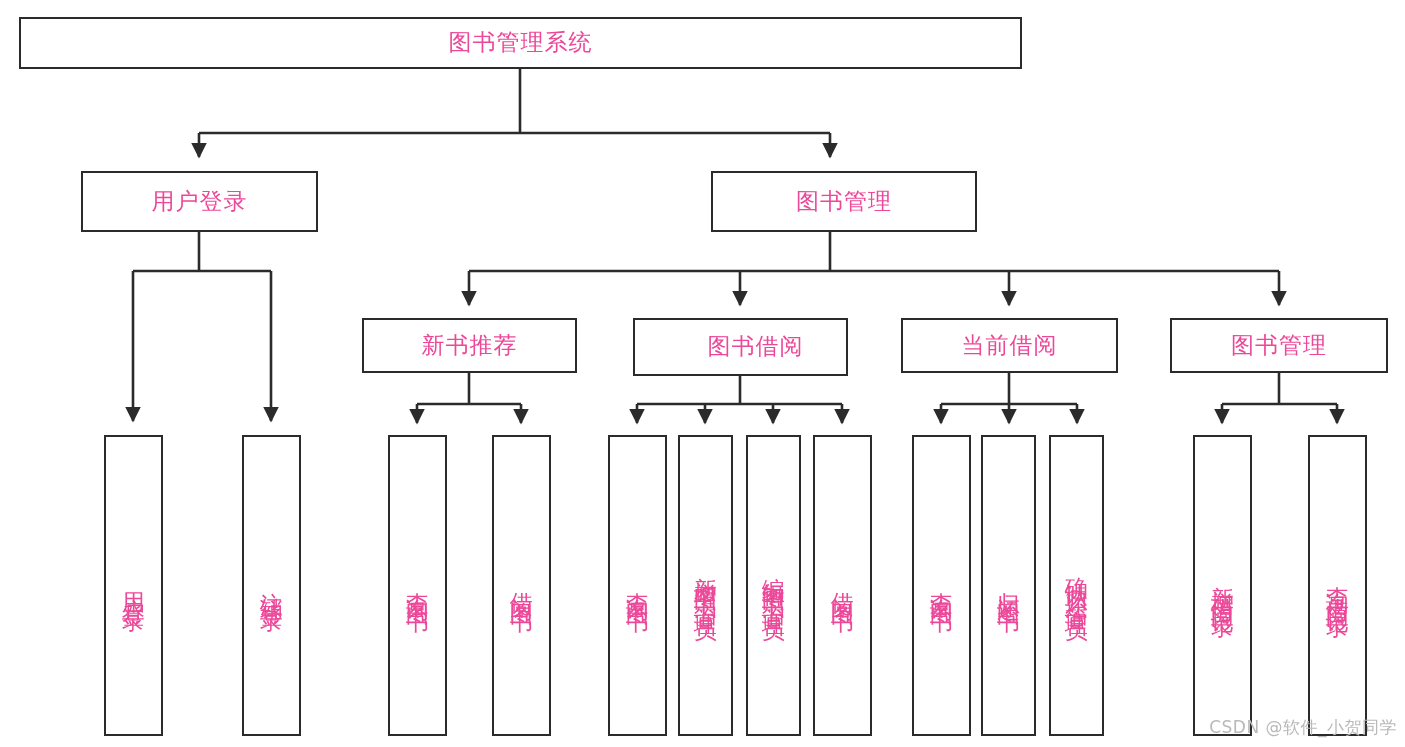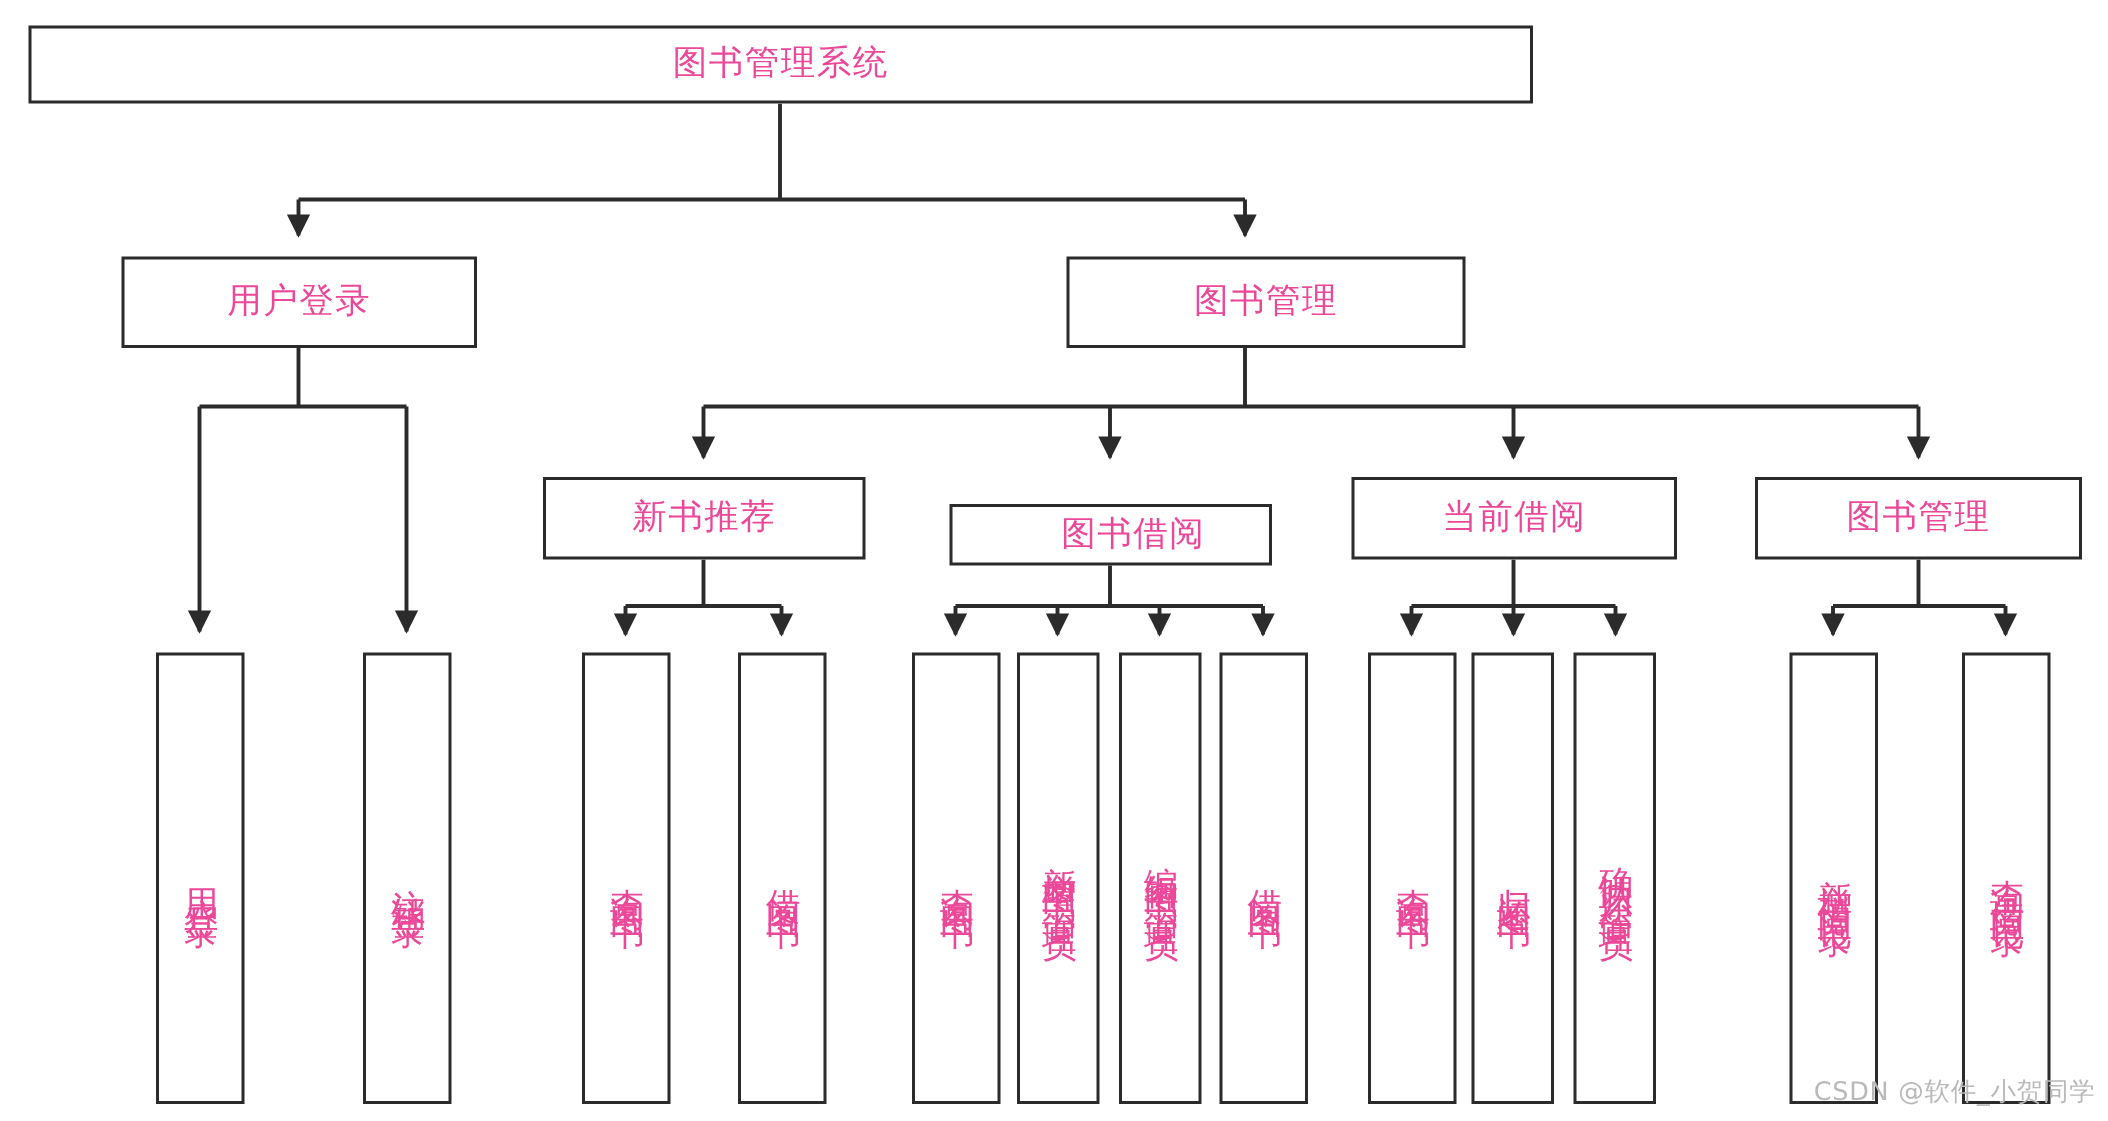--- a/index.html
+++ b/index.html
@@ -126,21 +126,21 @@
   <div class="node h" style="left:81px; top:171px; width:237px; height:61px;">
     <span>用户登录</span>
   </div>
   <div class="node h" style="left:711px; top:171px; width:266px; height:61px;">
     <span>图书管理</span>
   </div>
 
   <div class="node h" style="left:362px; top:318px; width:215px; height:55px;">
     <span>新书推荐</span>
   </div>
-  <div class="node h" style="left:633px; top:336px; width:215px; height:41px;padding-left:30px;">
+  <div class="node h" style="left:633px; top:318px; width:215px; height:58px;padding-left:30px;">
     <span>图书借阅</span>
   </div>
   <div class="node h" style="left:901px; top:318px; width:217px; height:55px;justify-content:center;">
     <span>当前借阅</span>
   </div>
   <div class="node h" style="left:1170px; top:318px; width:218px; height:55px;">
     <span>图书管理</span>
   </div>
 
   <div class="node v" style="left:104px; top:435px; width:59px; height:301px;">

